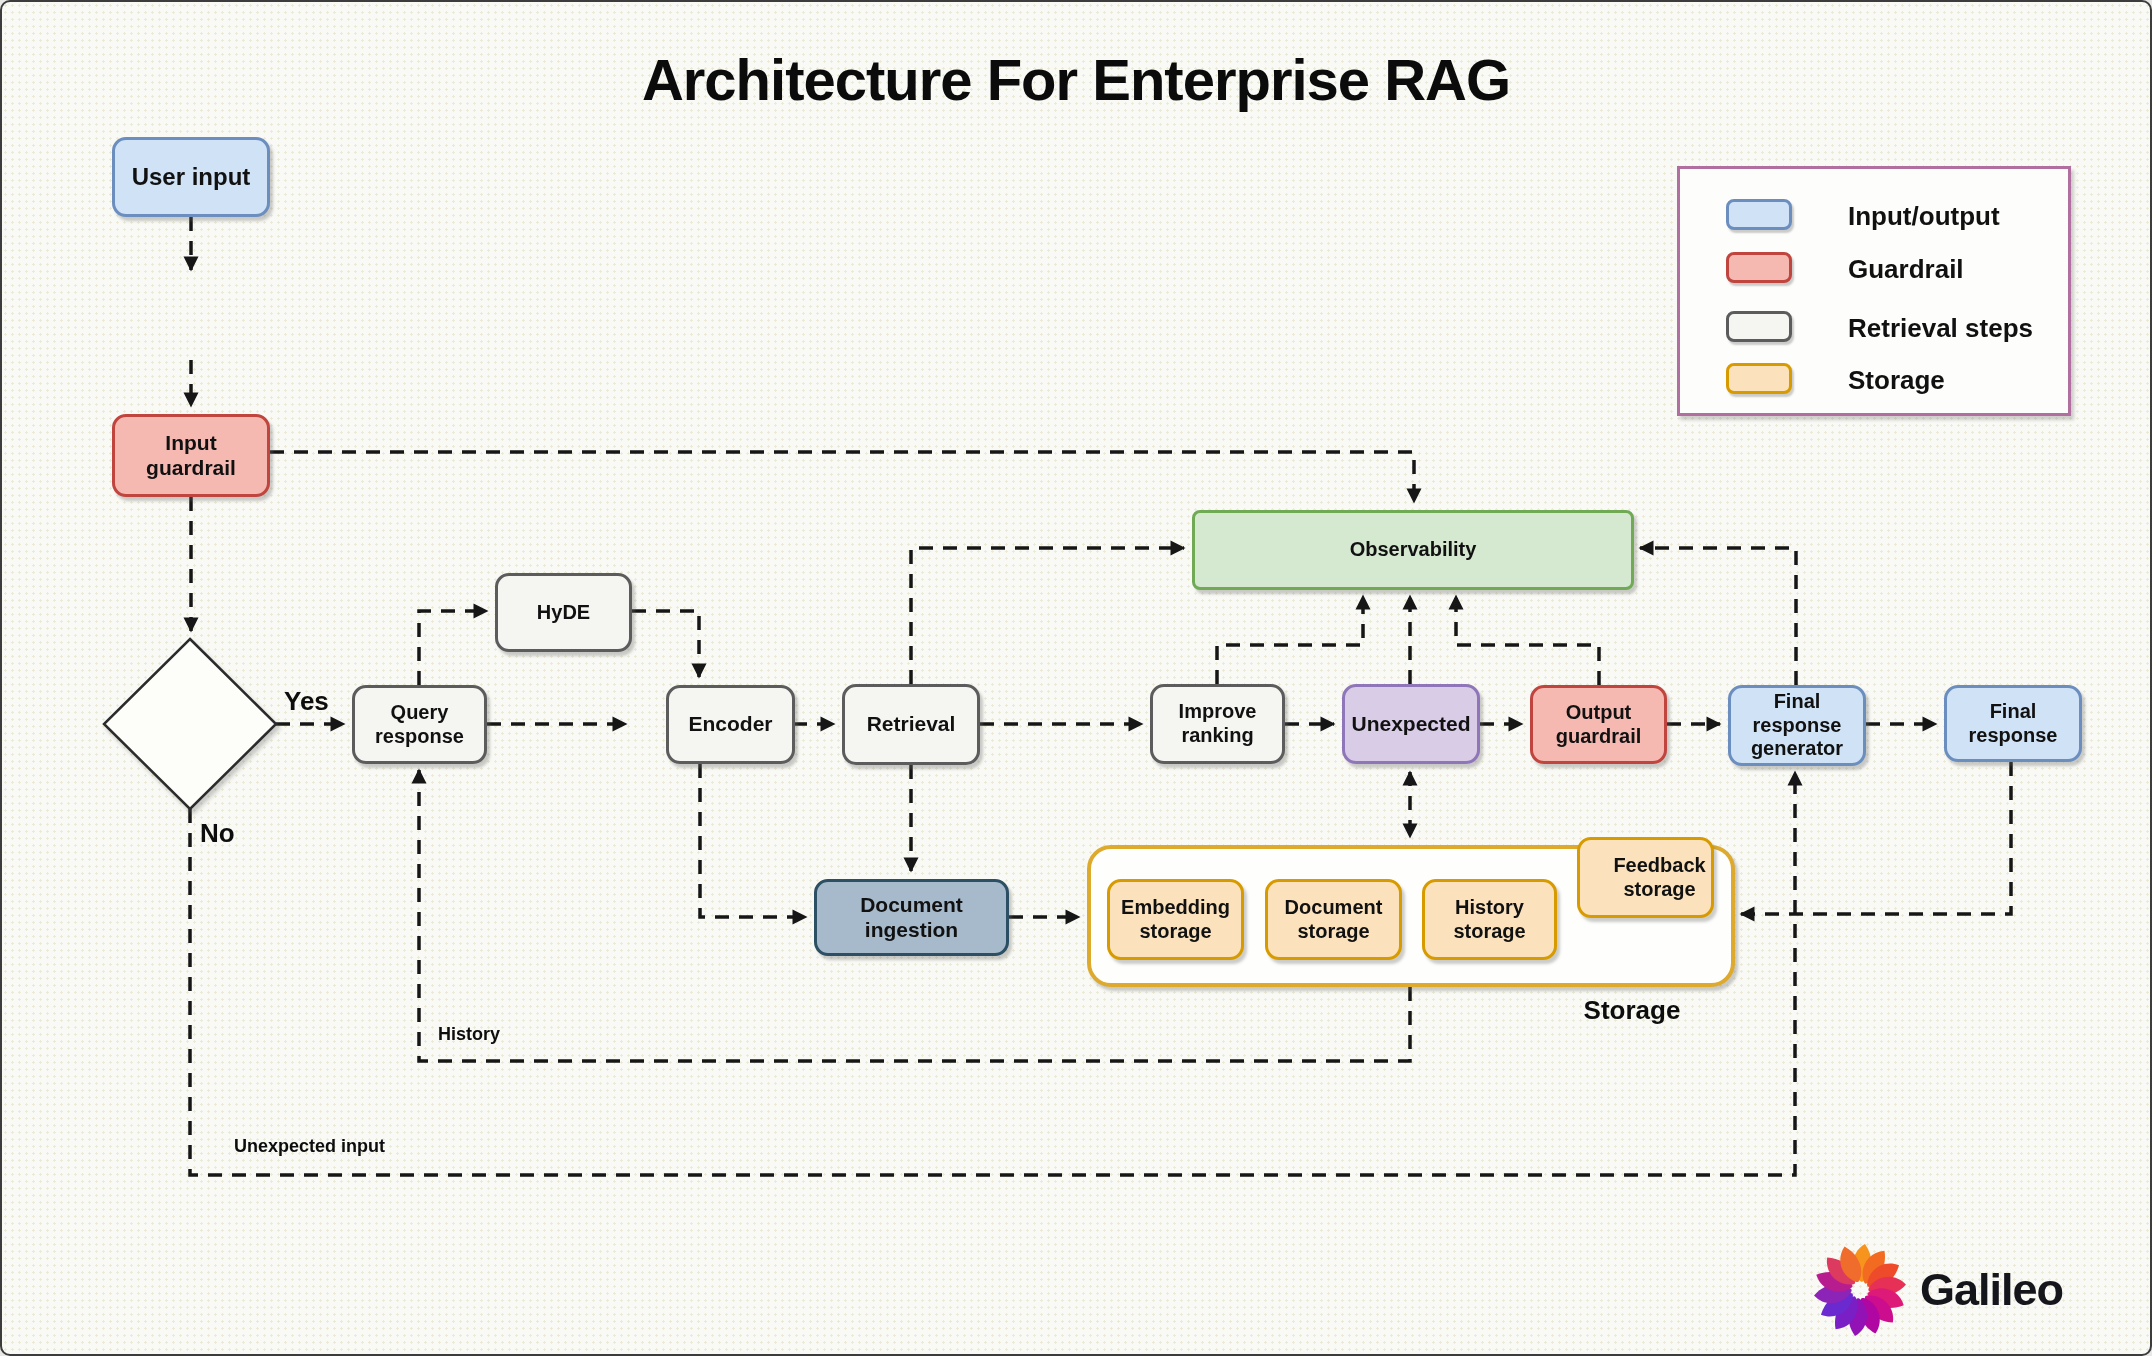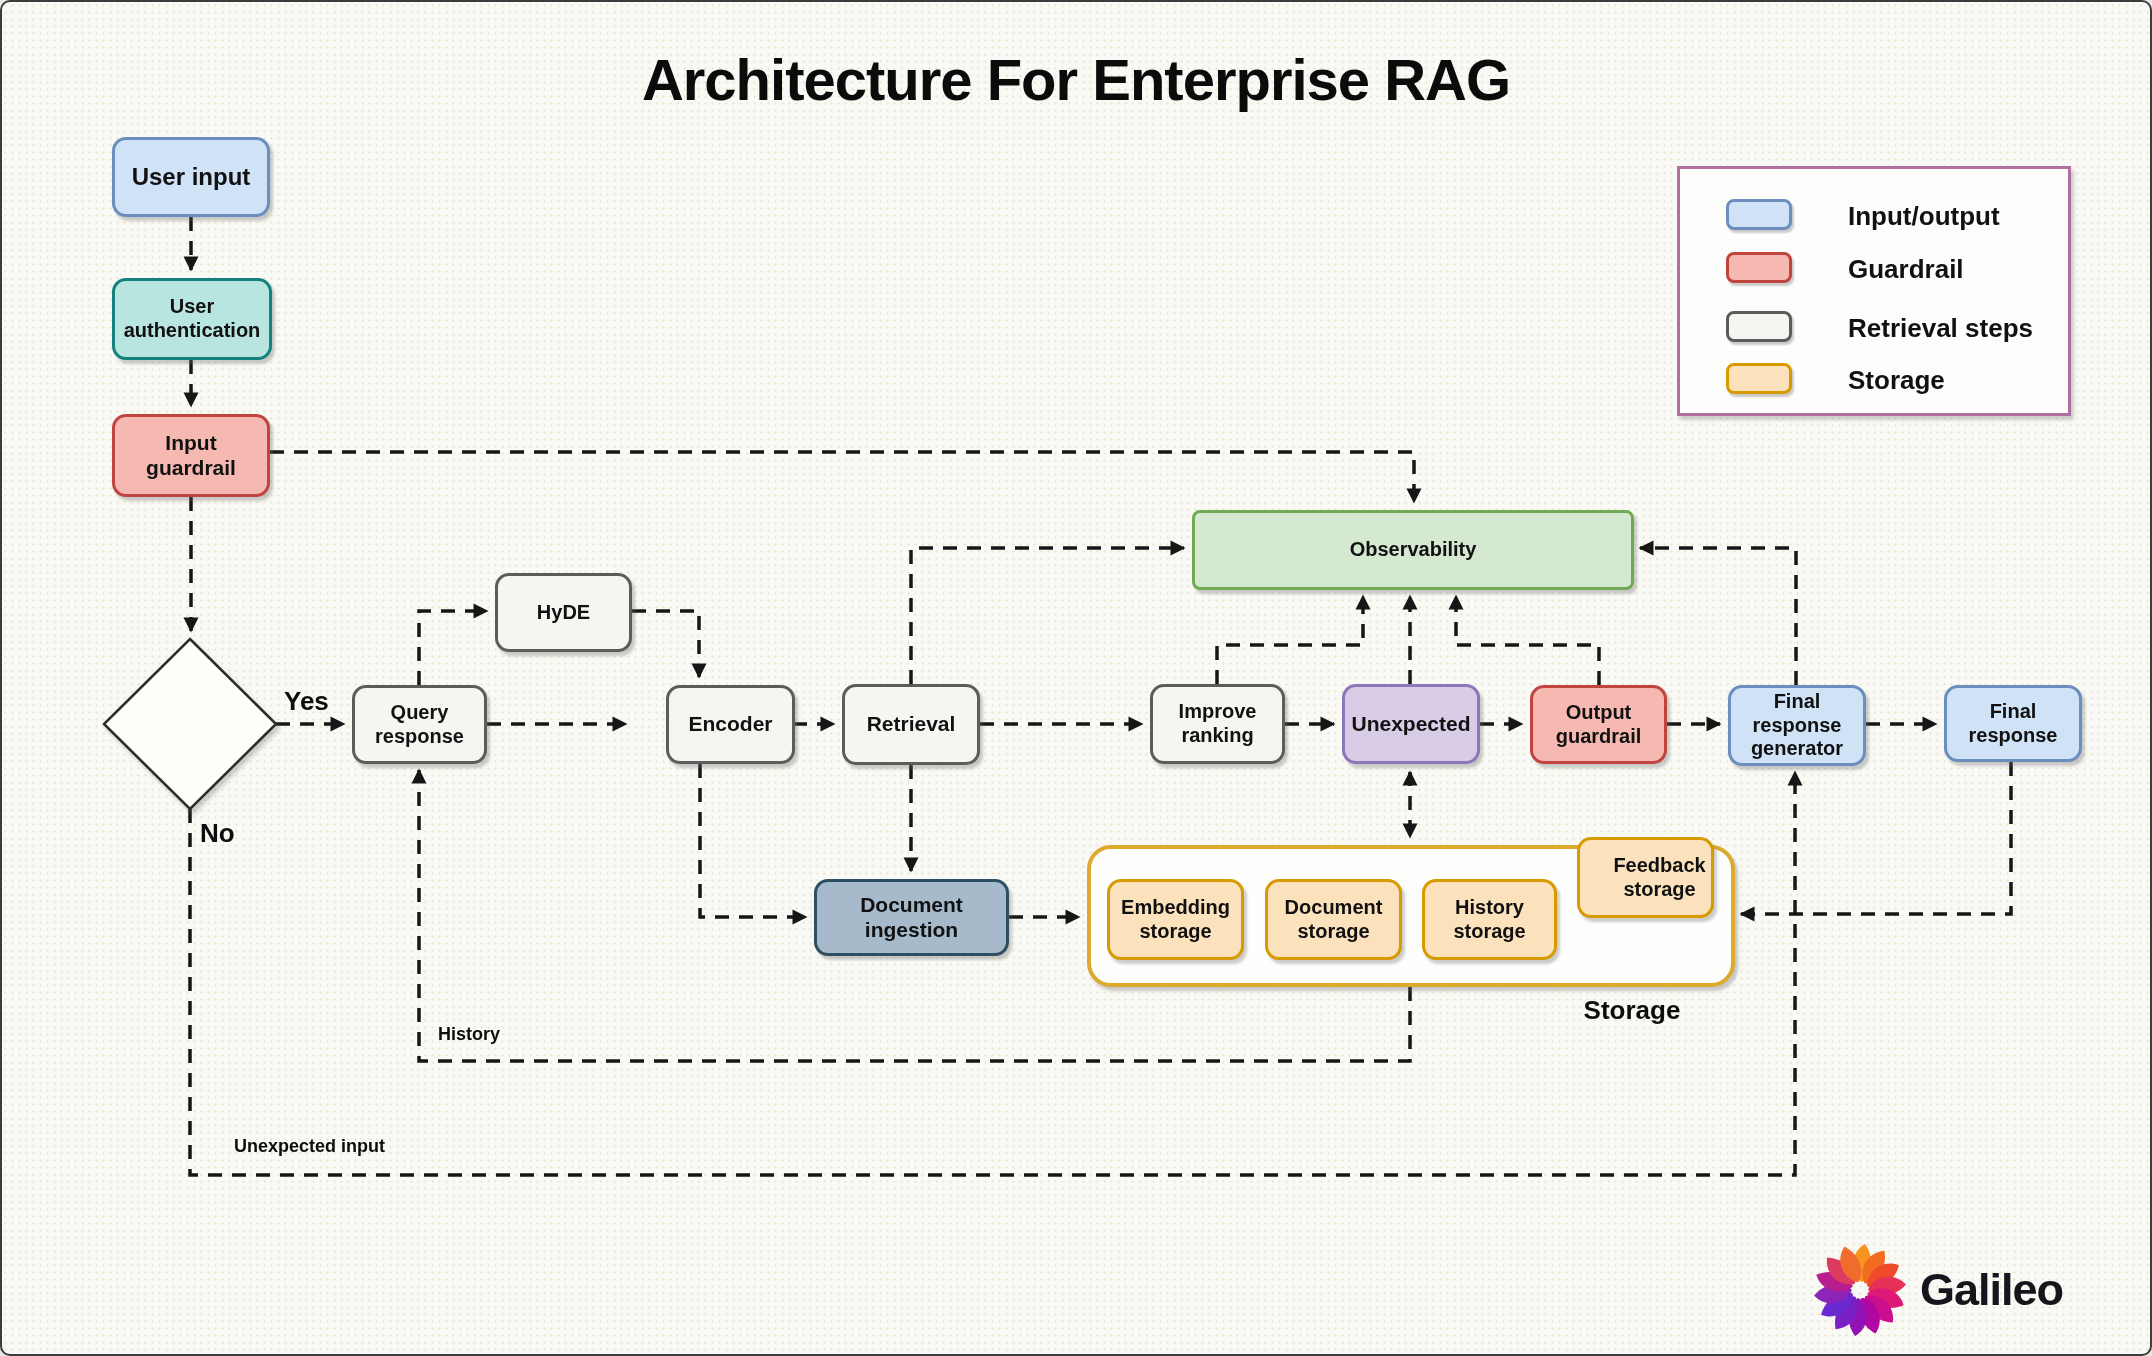--- a/index.html
+++ b/index.html
@@ -99,23 +99,20 @@
       <path d="M2009 760 L2009 912 L1739 912" marker-end="url(#ah)"></path>
       <path d="M1408 985 L1408 1059 L417 1059 L417 768" marker-end="url(#ah)"></path>
     </g>
     <polygon points="188,637 274,722 188,807 102,722" fill="#fdfdfa" stroke="#2b2b2b" stroke-width="2.5" style="filter:drop-shadow(3px 4px 2px rgba(110,110,110,.35));"></polygon>
   </svg>
 
   <div class="node io" style="left:110px;top:135px;width:158px;height:80px;font-size:24px;">
     <span>User input</span>
     </div>
 
-  <div class="node auth" style="left:110px;top:276px;width:160px;height:82px;font-size:20px;">
-    <span>User authentication</span>
-    </div>
 
   <div class="node guard" style="left:110px;top:412px;width:158px;height:83px;">
     <span>Input guardrail</span>
     </div>
 
 
   <div class="node step" style="left:350px;top:683px;width:135px;height:79px;font-size:20px;">
     <span>Query response</span>
     </div>
 

